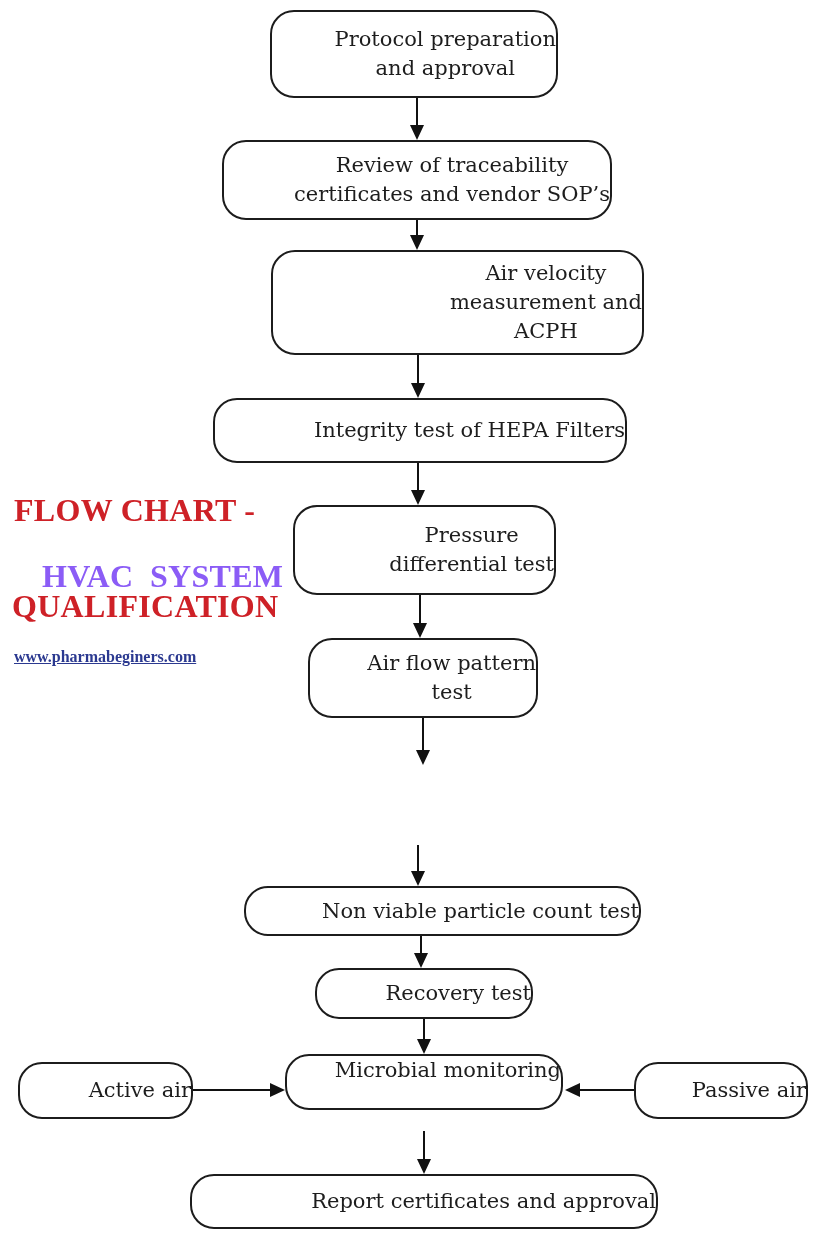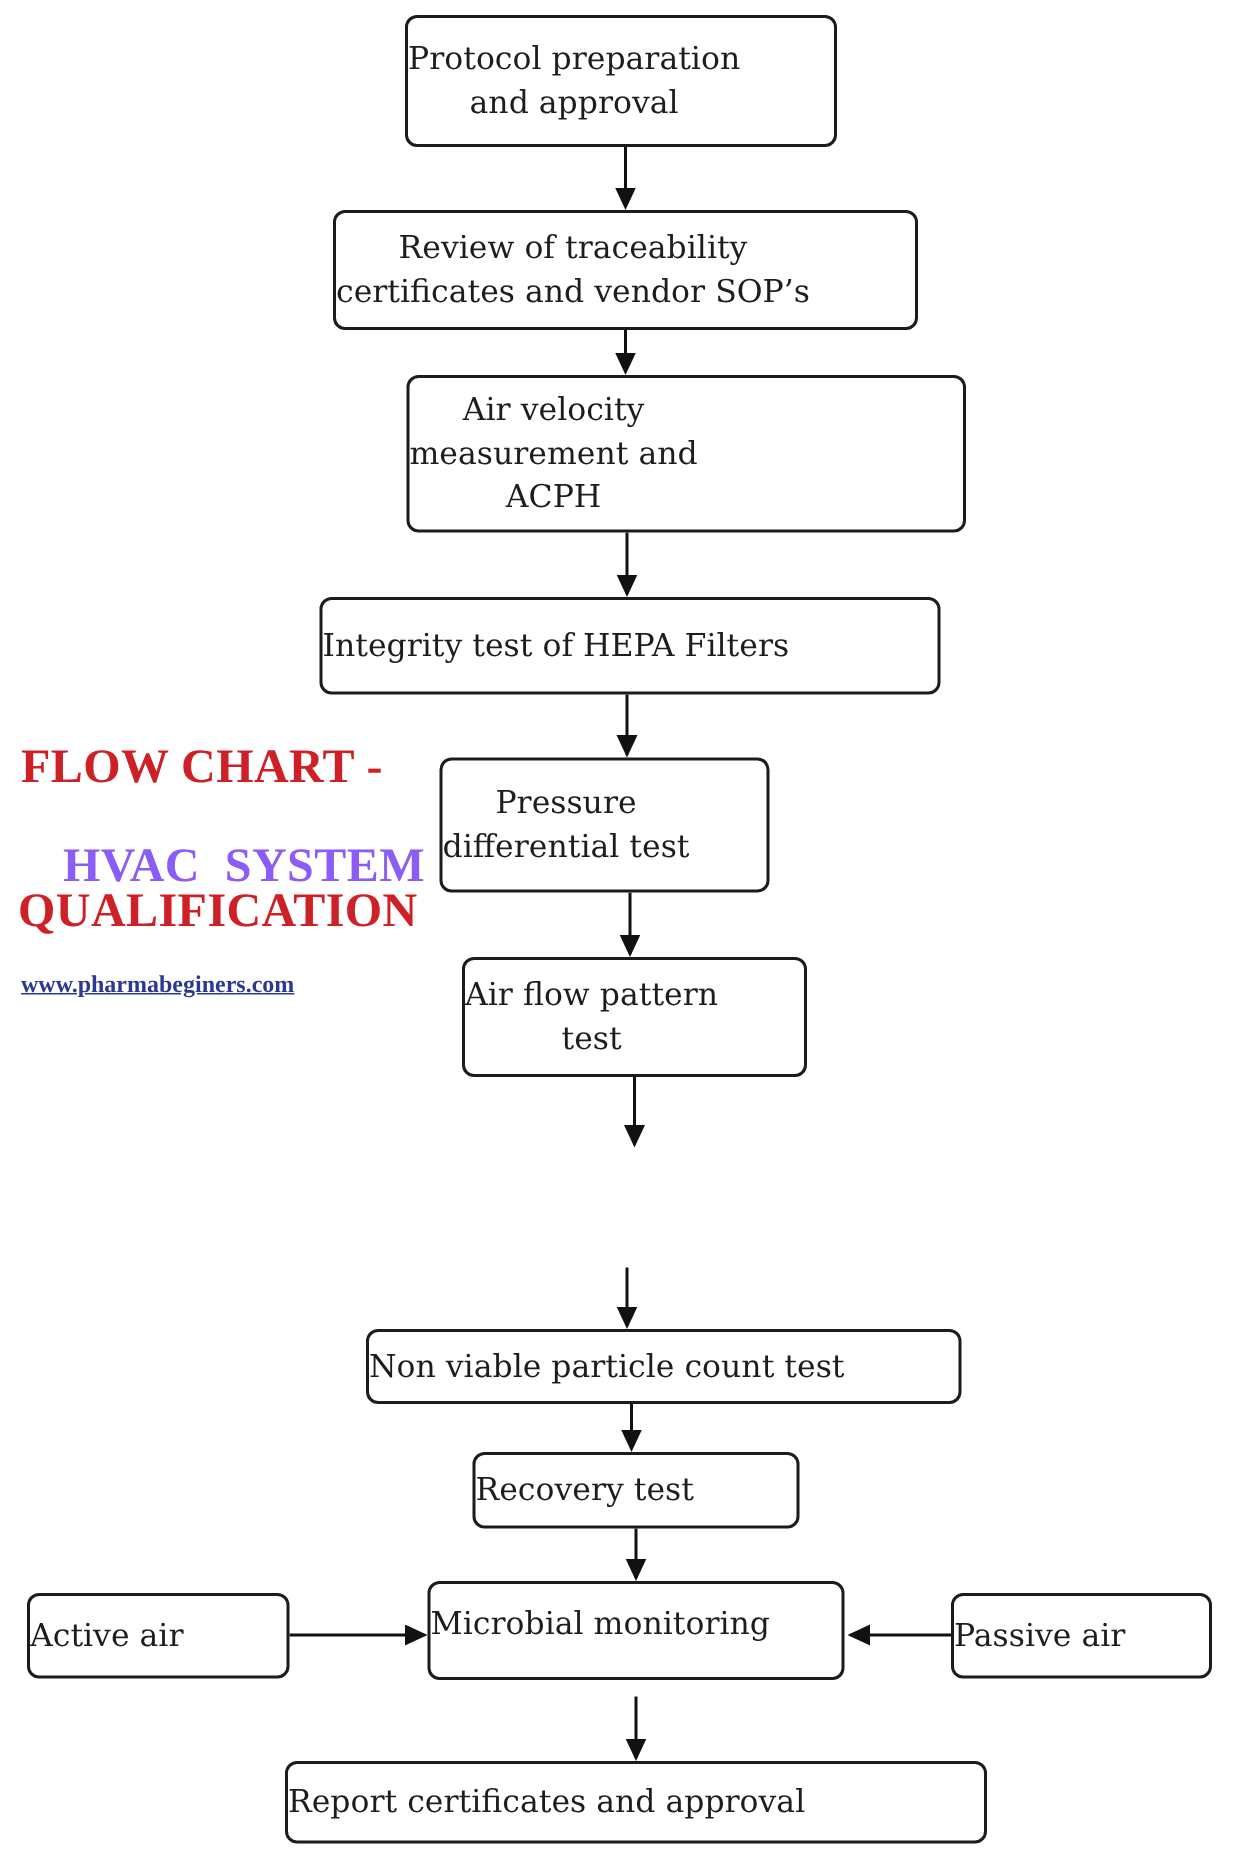--- a/index.html
+++ b/index.html
@@ -13,42 +13,42 @@
   }
   .arrows {
     position: absolute;
     left: 0; top: 0;
     width: 830px; height: 1235px;
   }
   .node {
     position: absolute;
     box-sizing: border-box;
     border: 2px solid #1c1c1c;
-    border-radius: 8px;
+    border-radius: 24px;
     background: #ffffff;
     display: flex;
     align-items: center;
-    justify-content: flex-start;
+    justify-content: flex-end;
     text-align: center;
     font-size: 21px;
     line-height: 1.38;
     color: #1d1d1d;
   }
   .node span { white-space: pre-line; }
   .n-1  { left: 270px; top: 10px;   width: 288px; height: 88px; }
   .n-2  { left: 222px; top: 140px;  width: 390px; height: 80px; }
   .n-3  { left: 271px; top: 250px;  width: 373px; height: 105px; }
   .n-4  { left: 213px; top: 398px;  width: 414px; height: 65px; }
-  .n-5  { left: 293px; top: 505px;  width: 220px; height: 90px; }
+  .n-5  { left: 293px; top: 505px;  width: 263px; height: 90px; }
   .n-6  { left: 308px; top: 638px;  width: 230px; height: 80px; }
   .n-7  { left: 253px; top: 765px;  width: 329px; height: 80px; }
   .n-8  { left: 223px; top: 886px;  width: 397px; height: 50px; margin-left: 21px; }
   .n-9  { left: 315px; top: 968px;  width: 218px; height: 51px; }
-  .n-10 { left: 285px; top: 1054px; width: 278px; height: 66px;
-          align-items: flex-start; padding-top: 12px; }
+  .n-10 { left: 285px; top: 1054px; width: 278px; height: 56px;
+          align-items: flex-start; }
   .n-11 { left: 18px;  top: 1062px; width: 175px; height: 57px; }
   .n-12 { left: 634px; top: 1062px; width: 174px; height: 57px; }
   .n-13 { left: 190px; top: 1174px; width: 468px; height: 55px; }
 
   .heading-line {
     position: absolute;
     font-family: "Liberation Serif", serif;
     font-weight: bold;
     font-size: 32px;
     letter-spacing: 0.3px;

